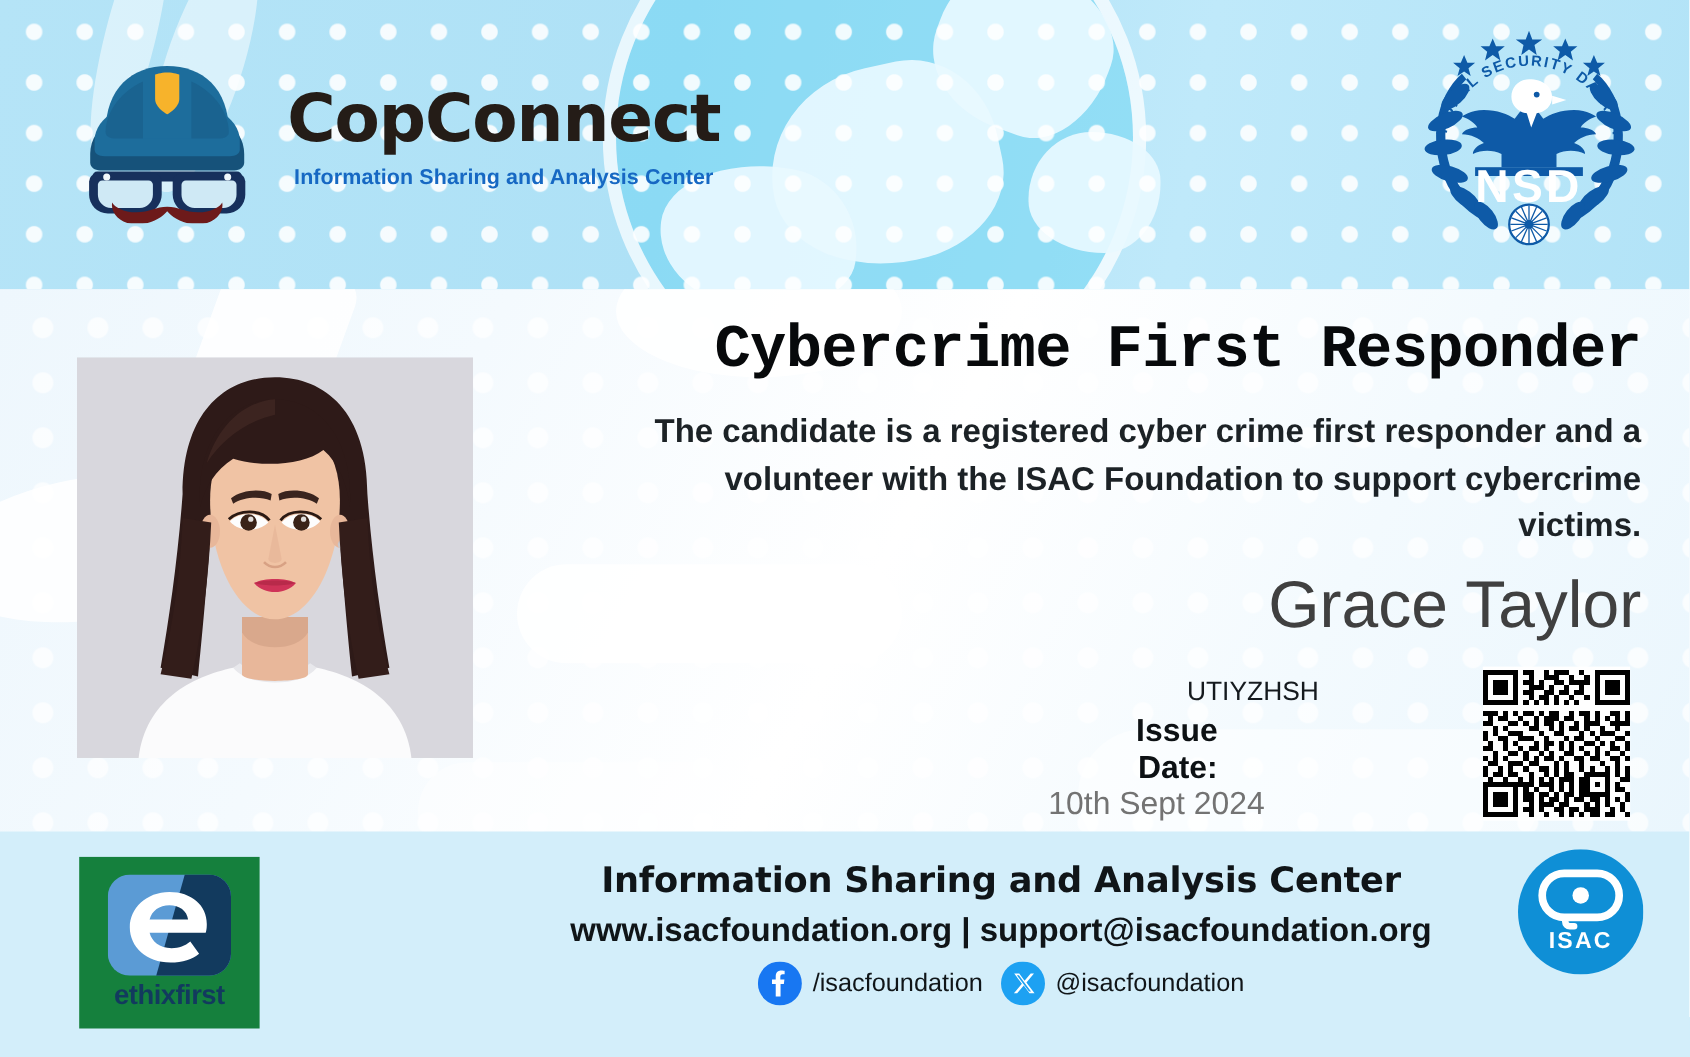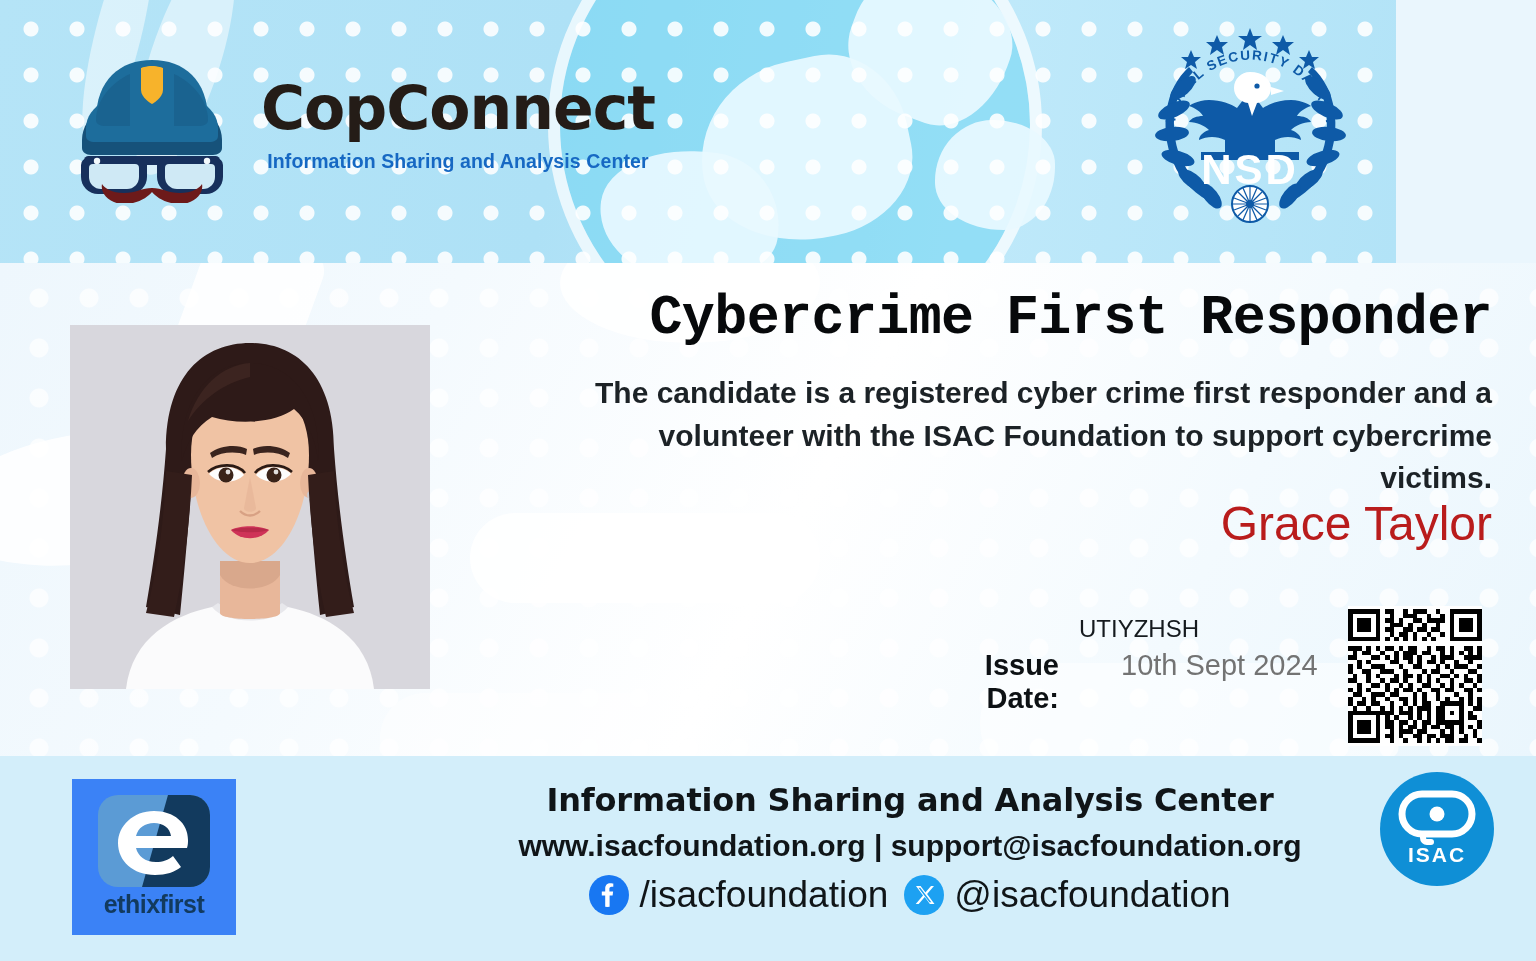--- a/index.html
+++ b/index.html
@@ -4,21 +4,21 @@
 <style>
   html,body{margin:0;padding:0;background:#ffffff;}
   body{font-family:"Liberation Sans", sans-serif;}
   #cert{
     position:relative;width:1536px;height:961px;overflow:hidden;
     background:#eaf6fd;
   }
 
   
   .banner{
-    position:absolute;left:0;top:0;width:1396px;height:263px;
+    position:absolute;left:0;top:0;width:1536px;height:263px;
     background:linear-gradient(100deg,#b5e4f7 0%,#aee1f6 40%,#bfe9fa 70%,#b2e3f7 100%);
     overflow:hidden;
   }
   .banner .globe{
     position:absolute;left:560px;top:-110px;width:470px;height:470px;border-radius:50%;
     background:#6fd6f2;opacity:.55;
   }
   .banner .globe-ring{
     position:absolute;left:548px;top:-122px;width:494px;height:494px;border-radius:50%;
     border:12px solid rgba(255,255,255,.72);box-sizing:border-box;
@@ -89,62 +89,62 @@
   .cert-title{
     font-size:55px;font-weight:700;color:#07090b;line-height:1.06;letter-spacing:-.6px;
     font-family:Liberation Mono, monospace;
     white-space:nowrap;
   }
   .cert-desc{
     margin-top:24px;font-size:30px;color:#1c2226;line-height:1.42;font-weight:700;
     font-family:"Liberation Sans",sans-serif;
   }
   .cert-name{
-    font-size:48px;color:#b91c1c;font-weight:400;line-height:1;
+    margin-top:20px;font-size:60px;color:#404040;font-weight:400;line-height:1;
     font-family:"Liberation Sans",sans-serif;
   }
 
   .details{
     position:absolute;left:905px;top:615px;width:420px;text-align:left;
   }
   .detail-id{
     font-size:24px;color:#151a1e;font-weight:400;padding-left:48px;line-height:1.15;text-align:center;
   }
-  .detail-row{display:flex;margin-top:6px;align-items:baseline;}
+  .detail-row{display:flex;margin-top:6px;align-items:baseline;flex-direction:column;}
   .detail-label{
     font-size:29px;font-weight:700;color:#0d1114;width:168px;text-align:right;
     padding-right:14px;box-sizing:border-box;
   }
   .detail-value{font-size:29px;font-weight:400;color:#737373;margin-left:48px;}
 
   .qr{position:absolute;left:1348px;top:606px;width:134px;height:140px;background:#fff;}
   .qr svg{width:100%;height:100%;display:block;}
 
   
   .footer{
     position:absolute;left:0;top:756px;width:1536px;height:205px;
     background:#d3eefa;overflow:hidden;
   }
   .ethix{
-    position:absolute;left:72px;top:23px;width:164px;height:156px;background:#3b82f6;
+    position:absolute;left:72px;top:23px;width:164px;height:156px;background:#15803d;
     display:flex;align-items:center;justify-content:center;
   }
   .ethix svg{width:128px;height:128px;display:block;}
 
   .foot-text{
     position:absolute;left:430px;top:26px;width:960px;text-align:center;color:#101518;
   }
   .foot-title{
     font-size:32px;font-weight:700;letter-spacing:-.2px;line-height:1.15;
     font-family:"DejaVu Sans","Liberation Sans",sans-serif;
   }
   .foot-links{margin-top:9px;font-size:30px;font-weight:700;line-height:1.2;}
   .foot-social{
     margin-top:10px;display:flex;align-items:center;justify-content:center;gap:16px;
-    font-size:37px;
+    font-size:23px;
   }
   .soc{display:flex;align-items:center;gap:10px;}
   .soc svg{width:40px;height:40px;display:block;flex:0 0 auto;}
 
   .isac-logo{position:absolute;right:42px;top:16px;width:114px;height:114px;}
   .isac-logo svg{width:100%;height:100%;display:block;}
 </style>
 </head>
 <body>
 

